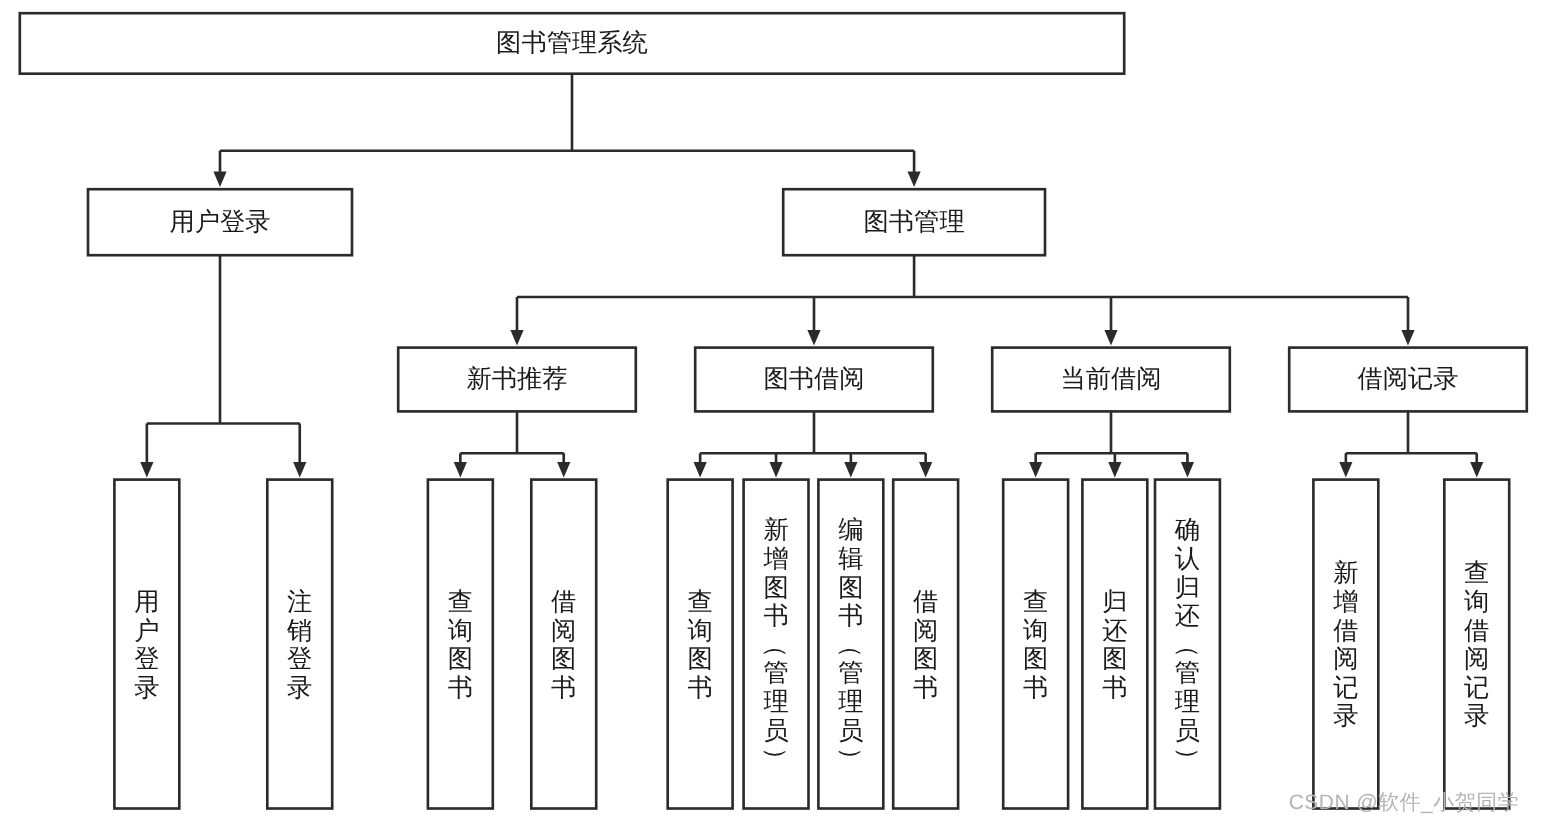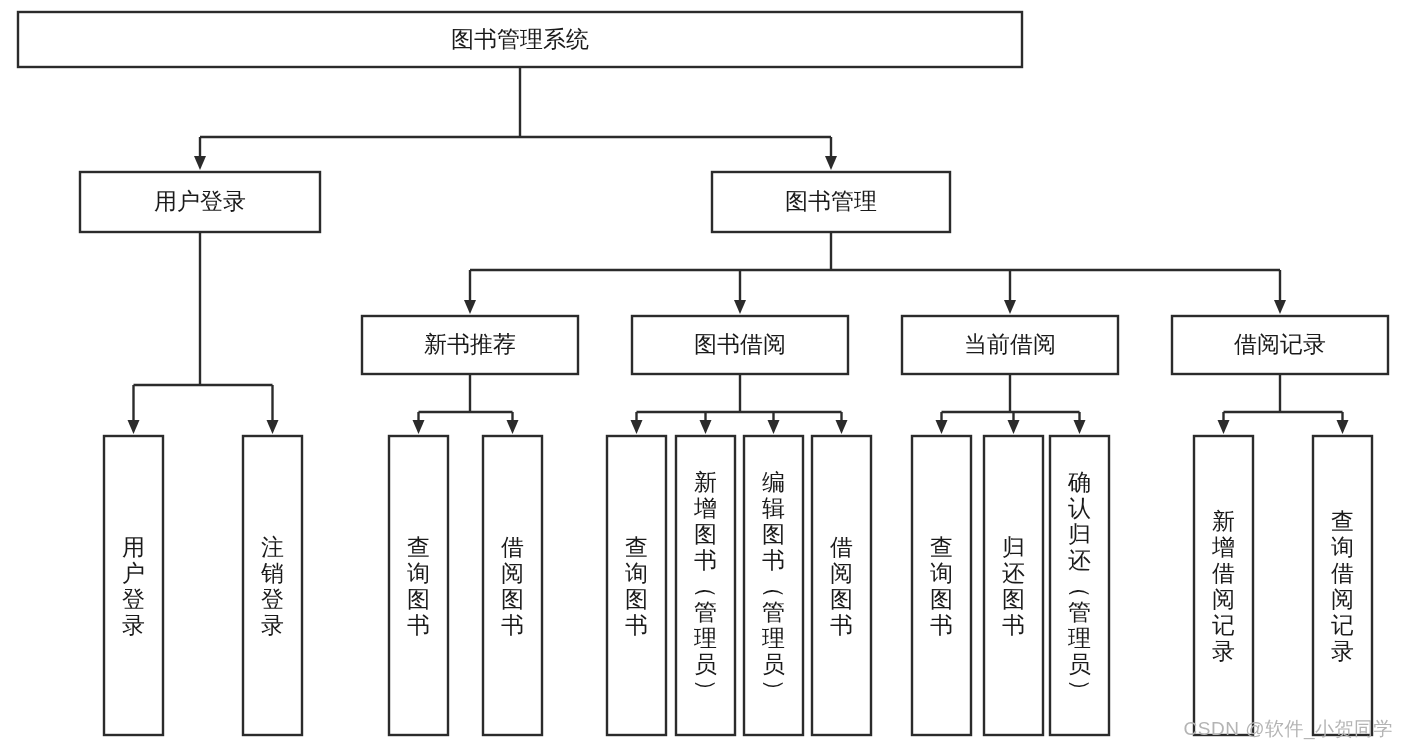--- a/index.html
+++ b/index.html
@@ -48,21 +48,21 @@
     dominant-baseline: middle;
   }
   .node-label-v {
     font-family: "Liberation Sans", "DejaVu Sans", sans-serif;
     font-size: 23px;
     fill: #1a1a1a;
     text-anchor: middle;
   }
   .watermark-text {
     position: absolute;
-    right: 12px;
+    right: 24px;
     bottom: 5px;
     font-family: "Liberation Sans", "DejaVu Sans", sans-serif;
     font-size: 19px;
     color: #b4b4b4;
     white-space: nowrap;
     letter-spacing: 0.5px;
     user-select: none;
   }
 </style>
 </head>

